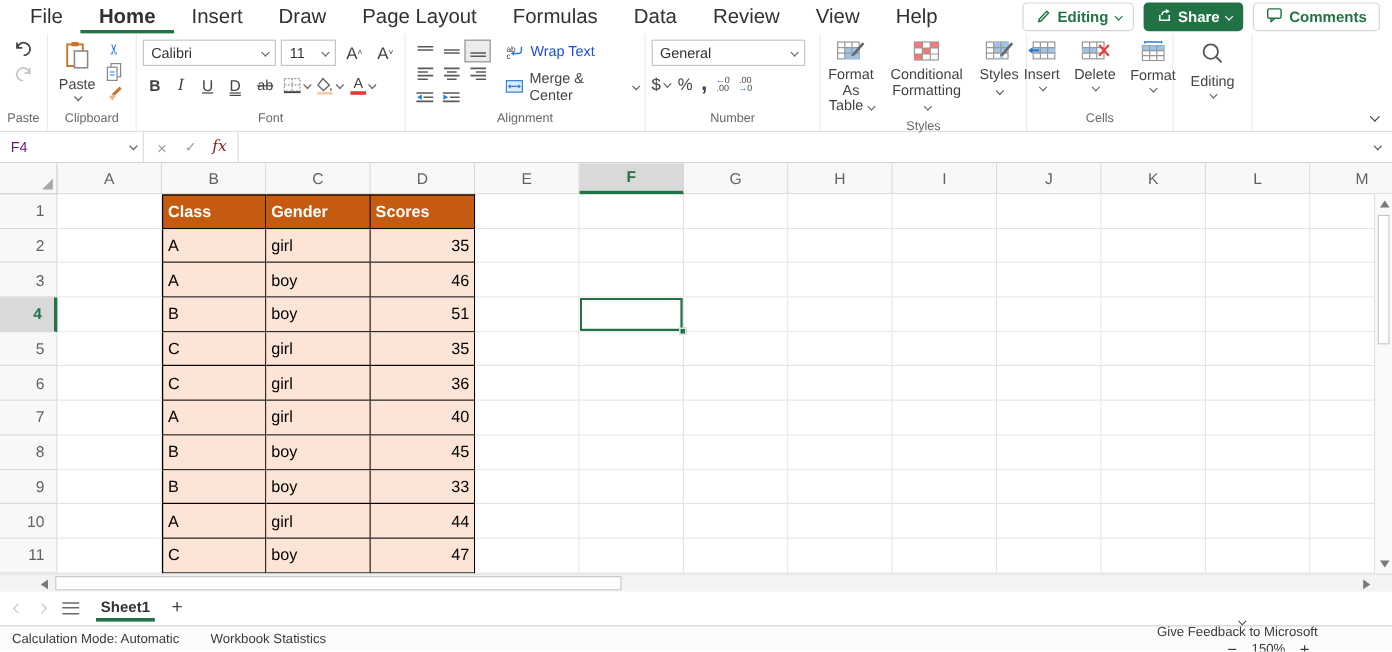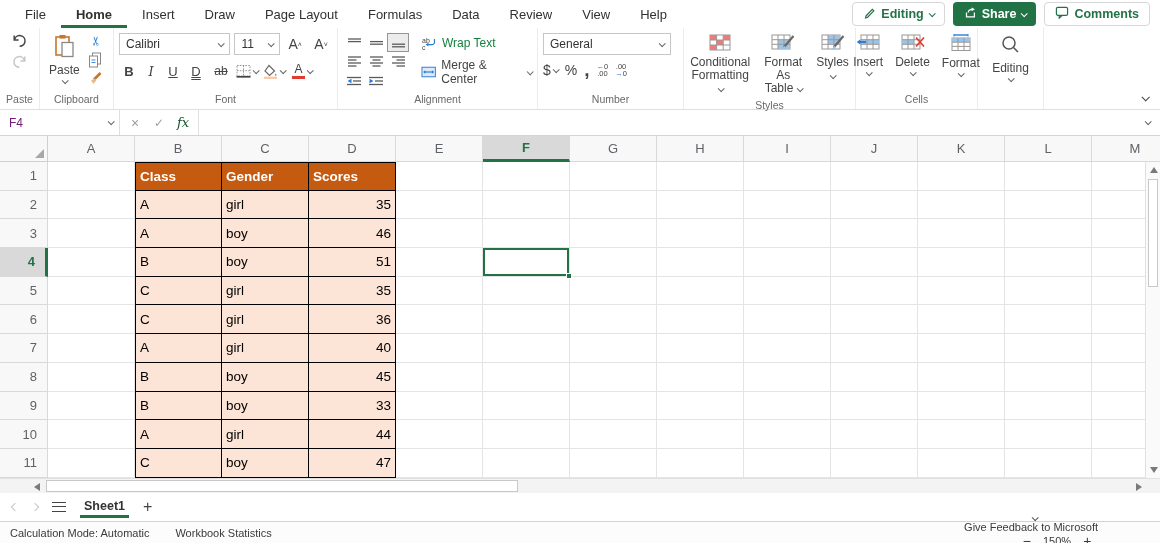--- a/index.html
+++ b/index.html
@@ -2,21 +2,21 @@
 <html style="--accent: #217346; --thead-bg: #C55A11; --thead-text: #FFFFFF; --tcell-bg: #FCE4D6;"><head>
 <meta charset="utf-8">
 <style>
   * { box-sizing: border-box; margin: 0; padding: 0; }
   html,body { width:1160px; height:543px; overflow:hidden;
     font-family:"Liberation Sans","DejaVu Sans",sans-serif; background:#fff; }
   .app { width:1160px; height:543px; display:flex; flex-direction:column; position:relative; }
 
   
   .tabrow { height:28px; display:flex; align-items:stretch; background:#fff; padding-left:10px; flex:0 0 auto; }
-  .tab { padding:0 15px; font-size:13px; color:#323130; display:flex; align-items:center; cursor:pointer; }
+  .tab { padding:0 15px; font-size:17px; color:#323130; display:flex; align-items:center; cursor:pointer; }
   .tab.active { font-weight:700; border-bottom:3px solid var(--accent); padding-top:3px; }
   .tabrow-right { margin-left:auto; display:flex; align-items:center; gap:8px; padding-right:10px; }
   .pillbtn { height:24px; border-radius:4px; display:flex; align-items:center; gap:5px;
     font-size:12.5px; font-weight:700; padding:0 10px; cursor:pointer; }
   .btn-outline { border:1px solid #d6d6d6; color:var(--accent); background:#fff; }
   .btn-green { background:var(--accent); color:#fff; }
   .chev { display:inline-block; width:6px; height:6px; border-right:1.4px solid currentColor;
     border-bottom:1.4px solid currentColor; transform:rotate(45deg) translateY(-1px); }
   .chev.sm { width:5px; height:5px; }
   .chev.left  { transform:rotate(135deg); }
@@ -42,21 +42,21 @@
   .collapse-chev { position:absolute; right:12px; bottom:8px; color:#444; cursor:pointer; }
 
   
   .frow { height:26px; display:flex; align-items:stretch; border-bottom:1px solid #d6d4d2; background:#fff; flex:0 0 auto; }
   .namebox { width:120px; border-right:1px solid #e1dfdd; display:flex; align-items:center;
     font-size:12px; color:#701a75; padding:0 6px 0 9px; cursor:text; }
   .namebox .chev { margin-left:auto; color:#666; }
   .fbtns { display:flex; align-items:center; gap:2px; padding:0 4px; border-right:1px solid #e1dfdd; }
   .fbtn2 { width:22px; height:20px; display:flex; align-items:center; justify-content:center;
     font-size:12px; color:#a19f9d; cursor:pointer; }
-  .fx { color:#14532d; font-family:"DejaVu Serif","Liberation Serif",serif; font-style:italic; font-size:13px; }
+  .fx { color:#7f1d1d; font-family:"DejaVu Serif","Liberation Serif",serif; font-style:italic; font-size:13px; }
   .finput { flex:1; font-size:12px; padding:0 8px; display:flex; align-items:center; color:#333; cursor:text; }
   .fexpand { width:26px; display:flex; align-items:center; justify-content:center; color:#666; cursor:pointer; }
 
   
   .sheetwrap { position:relative; height:342px; overflow:hidden; flex:0 0 auto; }
   #sheet-grid { display:grid; grid-template-columns:48px repeat(13,87px);
     grid-template-rows:26px repeat(11,28.7px); width:1179px; }
   .corner { background:#f8f8f8; border-right:1px solid #cfcfcf; border-bottom:1px solid #cfcfcf; position:relative; cursor:pointer; }
   .corner:after { content:""; position:absolute; right:3px; bottom:3px;
     border-left:9px solid transparent; border-bottom:9px solid #a8a8a8; }
@@ -328,21 +328,21 @@
           <span class="icobtn">
               <svg width="16" height="12" viewBox="0 0 16 12">
                 <line x1="1" y1="2.5" x2="15" y2="2.5" stroke="#5a5a5a" stroke-width="1.3"></line>
                 <line x1="7" y1="6" x2="15" y2="6" stroke="#5a5a5a" stroke-width="1.3"></line>
                 <path d="M1.5 3.8 L5.5 6 L1.5 8.2 Z" fill="#2b7cd3"></path>
                 <line x1="1" y1="9.5" x2="15" y2="9.5" stroke="#5a5a5a" stroke-width="1.3"></line>
               </svg>
             </span>
         </div>
         <div style="display:flex;flex-direction:column;gap:8px;padding-top:3px;margin-left:8px;">
-          <div style="display:flex;align-items:center;gap:5px;font-size:12px;color:#15803d;cursor:pointer;">
+          <div style="display:flex;align-items:center;gap:5px;font-size:12px;color:#1d4ed8;cursor:pointer;">
             <svg width="16" height="13" viewBox="0 0 16 13">
                 <text x="1" y="6" font-size="7" fill="#444" font-family="sans-serif">ab</text>
                 <text x="1" y="12.5" font-size="7" fill="#444" font-family="sans-serif">c</text>
                 <path d="M13.5 2 v3.2 a2.4 2.4 0 0 1 -2.4 2.4 H7" fill="none" stroke="#2b7cd3" stroke-width="1.2"></path>
                 <path d="M7.4 5.7 L4.6 7.6 L7.4 9.5 Z" fill="#2b7cd3"></path>
               </svg>
             <span>Wrap Text</span>
           </div>
           <div style="display:flex;align-items:center;gap:5px;font-size:12px;color:#444;cursor:pointer;">
             <svg width="16" height="12" viewBox="0 0 16 12">
@@ -382,50 +382,50 @@
         <span class="stack2">
             <span>.00</span>
             <span><span class="blue">→</span>0</span>
           </span>
       </div>
       <div class="rlabel">Number</div>
     </div>
 
     <div class="rgroup" style="width:172px;">
       <div class="rcontent" style="justify-content:center; gap:6px;">
+        <div class="bigbtn">
+          <span>
+            <svg width="24" height="17" viewBox="0 0 24 17">
+                <rect x="1" y="1" width="18" height="14" fill="#fff" stroke="#9a9896"></rect>
+                <rect x="7" y="5.7" width="12" height="9.3" fill="#9dc3e6"></rect>
+                <line x1="7" y1="1" x2="7" y2="15" stroke="#9a9896"></line>
+                <line x1="13" y1="1" x2="13" y2="15" stroke="#9a9896"></line>
+                <line x1="1" y1="5.7" x2="19" y2="5.7" stroke="#9a9896"></line>
+                <line x1="1" y1="10.3" x2="19" y2="10.3" stroke="#9a9896"></line>
+                <line x1="22.5" y1="2" x2="13" y2="13" stroke="#6a6867" stroke-width="2.2"></line>
+                <path d="M13.6 11.8 L10.5 15.5 L15 14.5 Z" fill="#9dc3e6"></path>
+              </svg>
+          </span>
+          <span style="line-height:13px;text-align:center;"><span>Format As</span><br><span>Table</span> <span class="chev sm" style="color:#666;"></span></span>
+        </div>
         <div class="bigbtn">
           <span>
             <svg width="22" height="17" viewBox="0 0 22 17">
                 <rect x="1" y="1" width="20" height="15" fill="#fff" stroke="#9a9896"></rect>
                 <rect x="1" y="1" width="6.6" height="5" fill="#ee7b7b"></rect>
                 <rect x="7.6" y="6" width="6.6" height="5" fill="#ee7b7b"></rect>
                 <rect x="1" y="11" width="6.6" height="5" fill="#ee7b7b"></rect>
                 <rect x="14.2" y="1" width="6.8" height="5" fill="#ee7b7b"></rect>
                 <line x1="7.6" y1="1" x2="7.6" y2="16" stroke="#9a9896"></line>
                 <line x1="14.2" y1="1" x2="14.2" y2="16" stroke="#9a9896"></line>
                 <line x1="1" y1="6" x2="21" y2="6" stroke="#9a9896"></line>
                 <line x1="1" y1="11" x2="21" y2="11" stroke="#9a9896"></line>
               </svg>
           </span>
           <span style="line-height:13px;text-align:center;"><span>Conditional</span><br><span>Formatting</span> <span class="chev sm" style="color:#666;"></span></span>
-        </div>
-        <div class="bigbtn">
-          <span>
-            <svg width="24" height="17" viewBox="0 0 24 17">
-                <rect x="1" y="1" width="18" height="14" fill="#fff" stroke="#9a9896"></rect>
-                <rect x="7" y="5.7" width="12" height="9.3" fill="#9dc3e6"></rect>
-                <line x1="7" y1="1" x2="7" y2="15" stroke="#9a9896"></line>
-                <line x1="13" y1="1" x2="13" y2="15" stroke="#9a9896"></line>
-                <line x1="1" y1="5.7" x2="19" y2="5.7" stroke="#9a9896"></line>
-                <line x1="1" y1="10.3" x2="19" y2="10.3" stroke="#9a9896"></line>
-                <line x1="22.5" y1="2" x2="13" y2="13" stroke="#6a6867" stroke-width="2.2"></line>
-                <path d="M13.6 11.8 L10.5 15.5 L15 14.5 Z" fill="#9dc3e6"></path>
-              </svg>
-          </span>
-          <span style="line-height:13px;text-align:center;"><span>Format As</span><br><span>Table</span> <span class="chev sm" style="color:#666;"></span></span>
         </div>
         <div class="bigbtn">
           <span>
             <svg width="24" height="17" viewBox="0 0 24 17">
                 <rect x="1" y="1" width="18" height="14" fill="#fff" stroke="#9a9896"></rect>
                 <rect x="7" y="1" width="12" height="9.3" fill="#9dc3e6"></rect>
                 <line x1="7" y1="1" x2="7" y2="15" stroke="#9a9896"></line>
                 <line x1="13" y1="1" x2="13" y2="15" stroke="#9a9896"></line>
                 <line x1="1" y1="5.7" x2="19" y2="5.7" stroke="#9a9896"></line>
                 <line x1="1" y1="10.3" x2="19" y2="10.3" stroke="#9a9896"></line>

